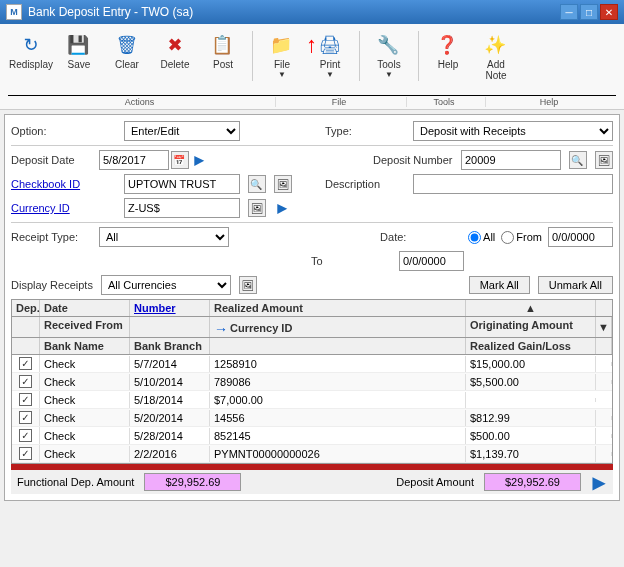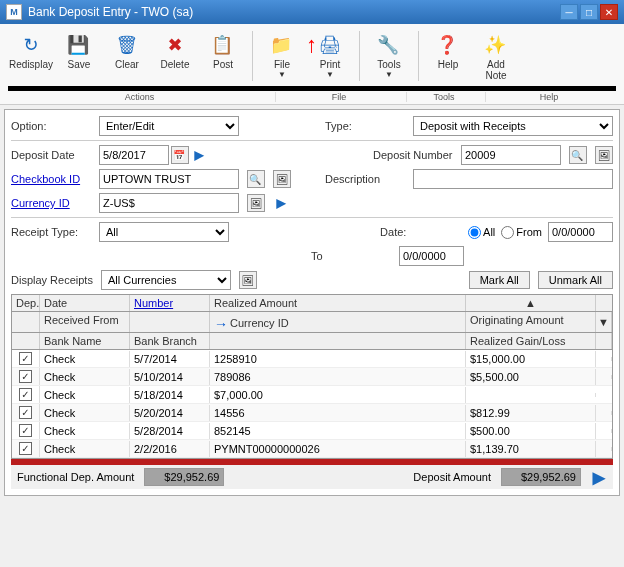--- a/index.html
+++ b/index.html
@@ -47,22 +47,22 @@
       color: #333;
     }
     .tool-icon { width: 28px; height: 28px; display: flex; align-items: center; justify-content: center; font-size: 18px; }
     .tool-icon.blue { color: #1a6abf; }
     .tool-icon.red { color: #cc2222; }
     .tool-icon.green { color: #228822; }
     .tool-icon.orange { color: #cc6600; }
     .tool-divider { width: 1px; background: #ccc; height: 50px; margin: 0 4px; align-self: center; }
     .toolbar-groups {
       display: flex;
-      border-top: 5px solid #000000;
-      margin-top: 2px;
+      border-top: 1px solid #000000;
+      margin-top: 11px;
       padding-top: 1px;
     }
     .toolbar-group-label {
       font-size: 9px;
       color: #555;
       text-align: center;
       flex: 1;
       border-right: 1px solid #ddd;
       padding-right: 4px;
     }
@@ -98,21 +98,21 @@
       padding: 1px 3px;
       font-size: 11px;
     }
     .form-select {
       border: 1px solid #999;
       background: white;
       height: 20px;
       padding: 1px 2px;
       font-size: 11px;
     }
-    .form-input-wide { width: 140px; }
+    .form-input-wide { width: 116px; margin-left: 25px; }
 
     
     .sep { border: none; border-top: 1px solid #ccc; margin: 4px 0; }
 
     
     .table-container {
       border: 1px solid #999;
       background: white;
       margin-top: 4px;
     }
@@ -126,21 +126,21 @@
     .table-header-row2 {
       display: grid;
       grid-template-columns: 28px 90px 80px 1fr 130px 16px;
       background: #f0f0f0;
       border-bottom: 1px solid #999;
       font-size: 11px;
     }
     .th {
       padding: 2px 4px;
       border-right: 1px solid #ccc;
-      font-weight: normal;
+      font-weight: bold;
       color: #333;
     }
     .th.link { color: #0000cc; text-decoration: underline; cursor: pointer; }
     .table-row-data {
       display: grid;
       grid-template-columns: 28px 90px 80px 1fr 130px 16px;
       border-bottom: 1px solid #eee;
       align-items: center;
       font-size: 11px;
     }
@@ -160,22 +160,22 @@
       display: flex;
       align-items: center;
       border-top: 6px solid #b91c1c;
       background: #f0f0f0;
       padding: 3px 6px;
       font-size: 11px;
       gap: 10px;
     }
     .amount-box {
       border: 1px solid #999;
-      background: #a3a3a3;
-      padding: 2px 4px;
+      background: #f0abfc;
+      padding: 2px 20px;
       min-width: 80px;
       text-align: right;
     }
 
     
     .radio-group { display: flex; align-items: center; gap: 6px; }
     .radio-label { display: flex; align-items: center; gap: 2px; cursor: pointer; }
 
     
     .mark-btn {

